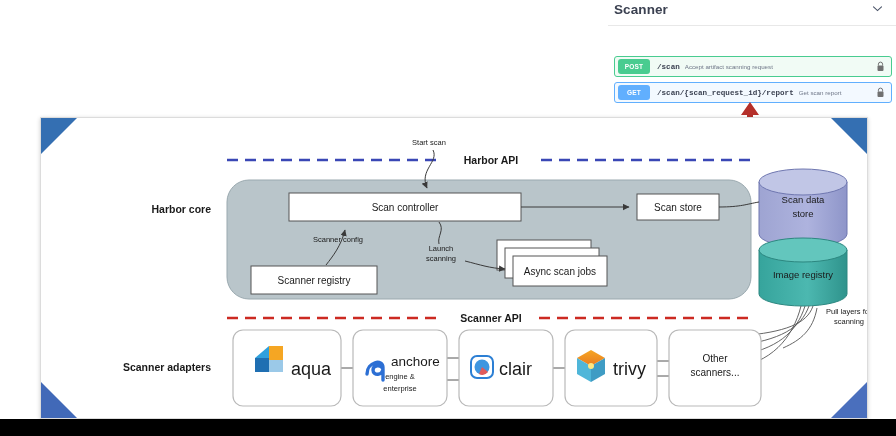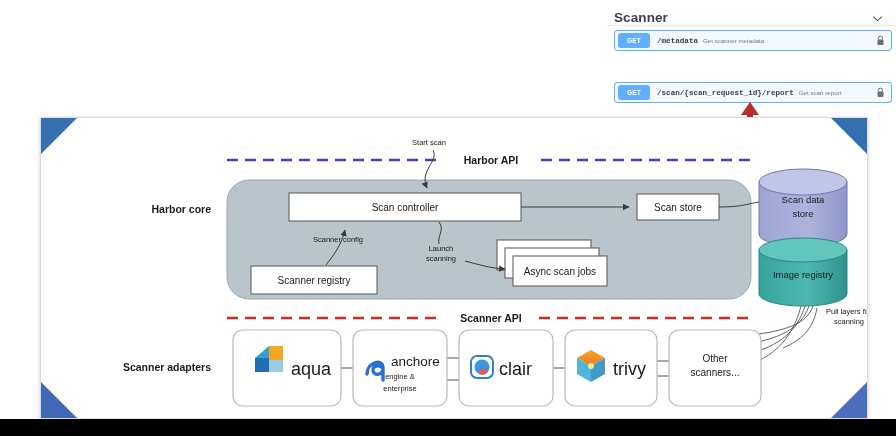--- a/index.html
+++ b/index.html
@@ -11,21 +11,21 @@
   }
   #root { position: relative; width: 896px; height: 436px; background: #fff; }
 
   
   .swagger-panel {
     position: absolute; left: 608px; top: 0px; width: 288px; height: 110px;
     background: #ffffff;
   }
   .swagger-head {
     position: absolute; left: 0; top: 2px; width: 288px; height: 24px;
-    display: flex; align-items: flex-end; justify-content: space-between;
+    display: flex; align-items: flex-start; justify-content: space-between;
     padding: 0 12px 0 6px;
     border-bottom: 1px solid #e8e8e8;
   }
   .swagger-title {
     font-size: 13.5px; font-weight: 600; color: #3b4151;
     letter-spacing: .1px;
   }
   .chevron { width: 13px; height: 13px; display: block; }
   .chevron svg { display: block; }
 
@@ -112,32 +112,32 @@
 
     <div class="swagger-head">
       <span class="swagger-title">Scanner</span>
       <span class="chevron">
         <svg viewBox="0 0 13 13">
             <path d="M2.5 4.8 L6.5 8.6 L10.5 4.8" fill="none" stroke="#4a5368" stroke-width="1.1" stroke-linecap="round"></path>
           </svg>
       </span>
     </div>
 
-    <div class="op-row get r1">
-      <span class="method get">GET</span>
-      <span class="op-path">/metadata</span>
-      <span class="op-desc">Get scanner metadata</span>
+
+    <div class="op-row post r2">
+      <span class="method post">POST</span>
+      <span class="op-path">/scan</span>
+      <span class="op-desc">Accept artifact scanning request</span>
       <span class="lock">
         <svg viewBox="0 0 9 11">
             <path d="M2.4 4.6 V3.2a2.1 2.1 0 0 1 4.2 0v1.4" fill="none" stroke="#707070" stroke-width="1"></path>
             <rect x="1.5" y="4.5" width="6" height="5.6" rx="1" fill="#707070"></rect>
           </svg>
       </span>
     </div>
-
 
     <div class="op-row get r3">
       <span class="method get">GET</span>
       <span class="op-path">/scan/{scan_request_id}/report</span>
       <span class="op-desc">Get scan report</span>
       <span class="lock">
         <svg viewBox="0 0 9 11">
             <path d="M2.4 4.6 V3.2a2.1 2.1 0 0 1 4.2 0v1.4" fill="none" stroke="#707070" stroke-width="1"></path>
             <rect x="1.5" y="4.5" width="6" height="5.6" rx="1" fill="#707070"></rect>
           </svg>

